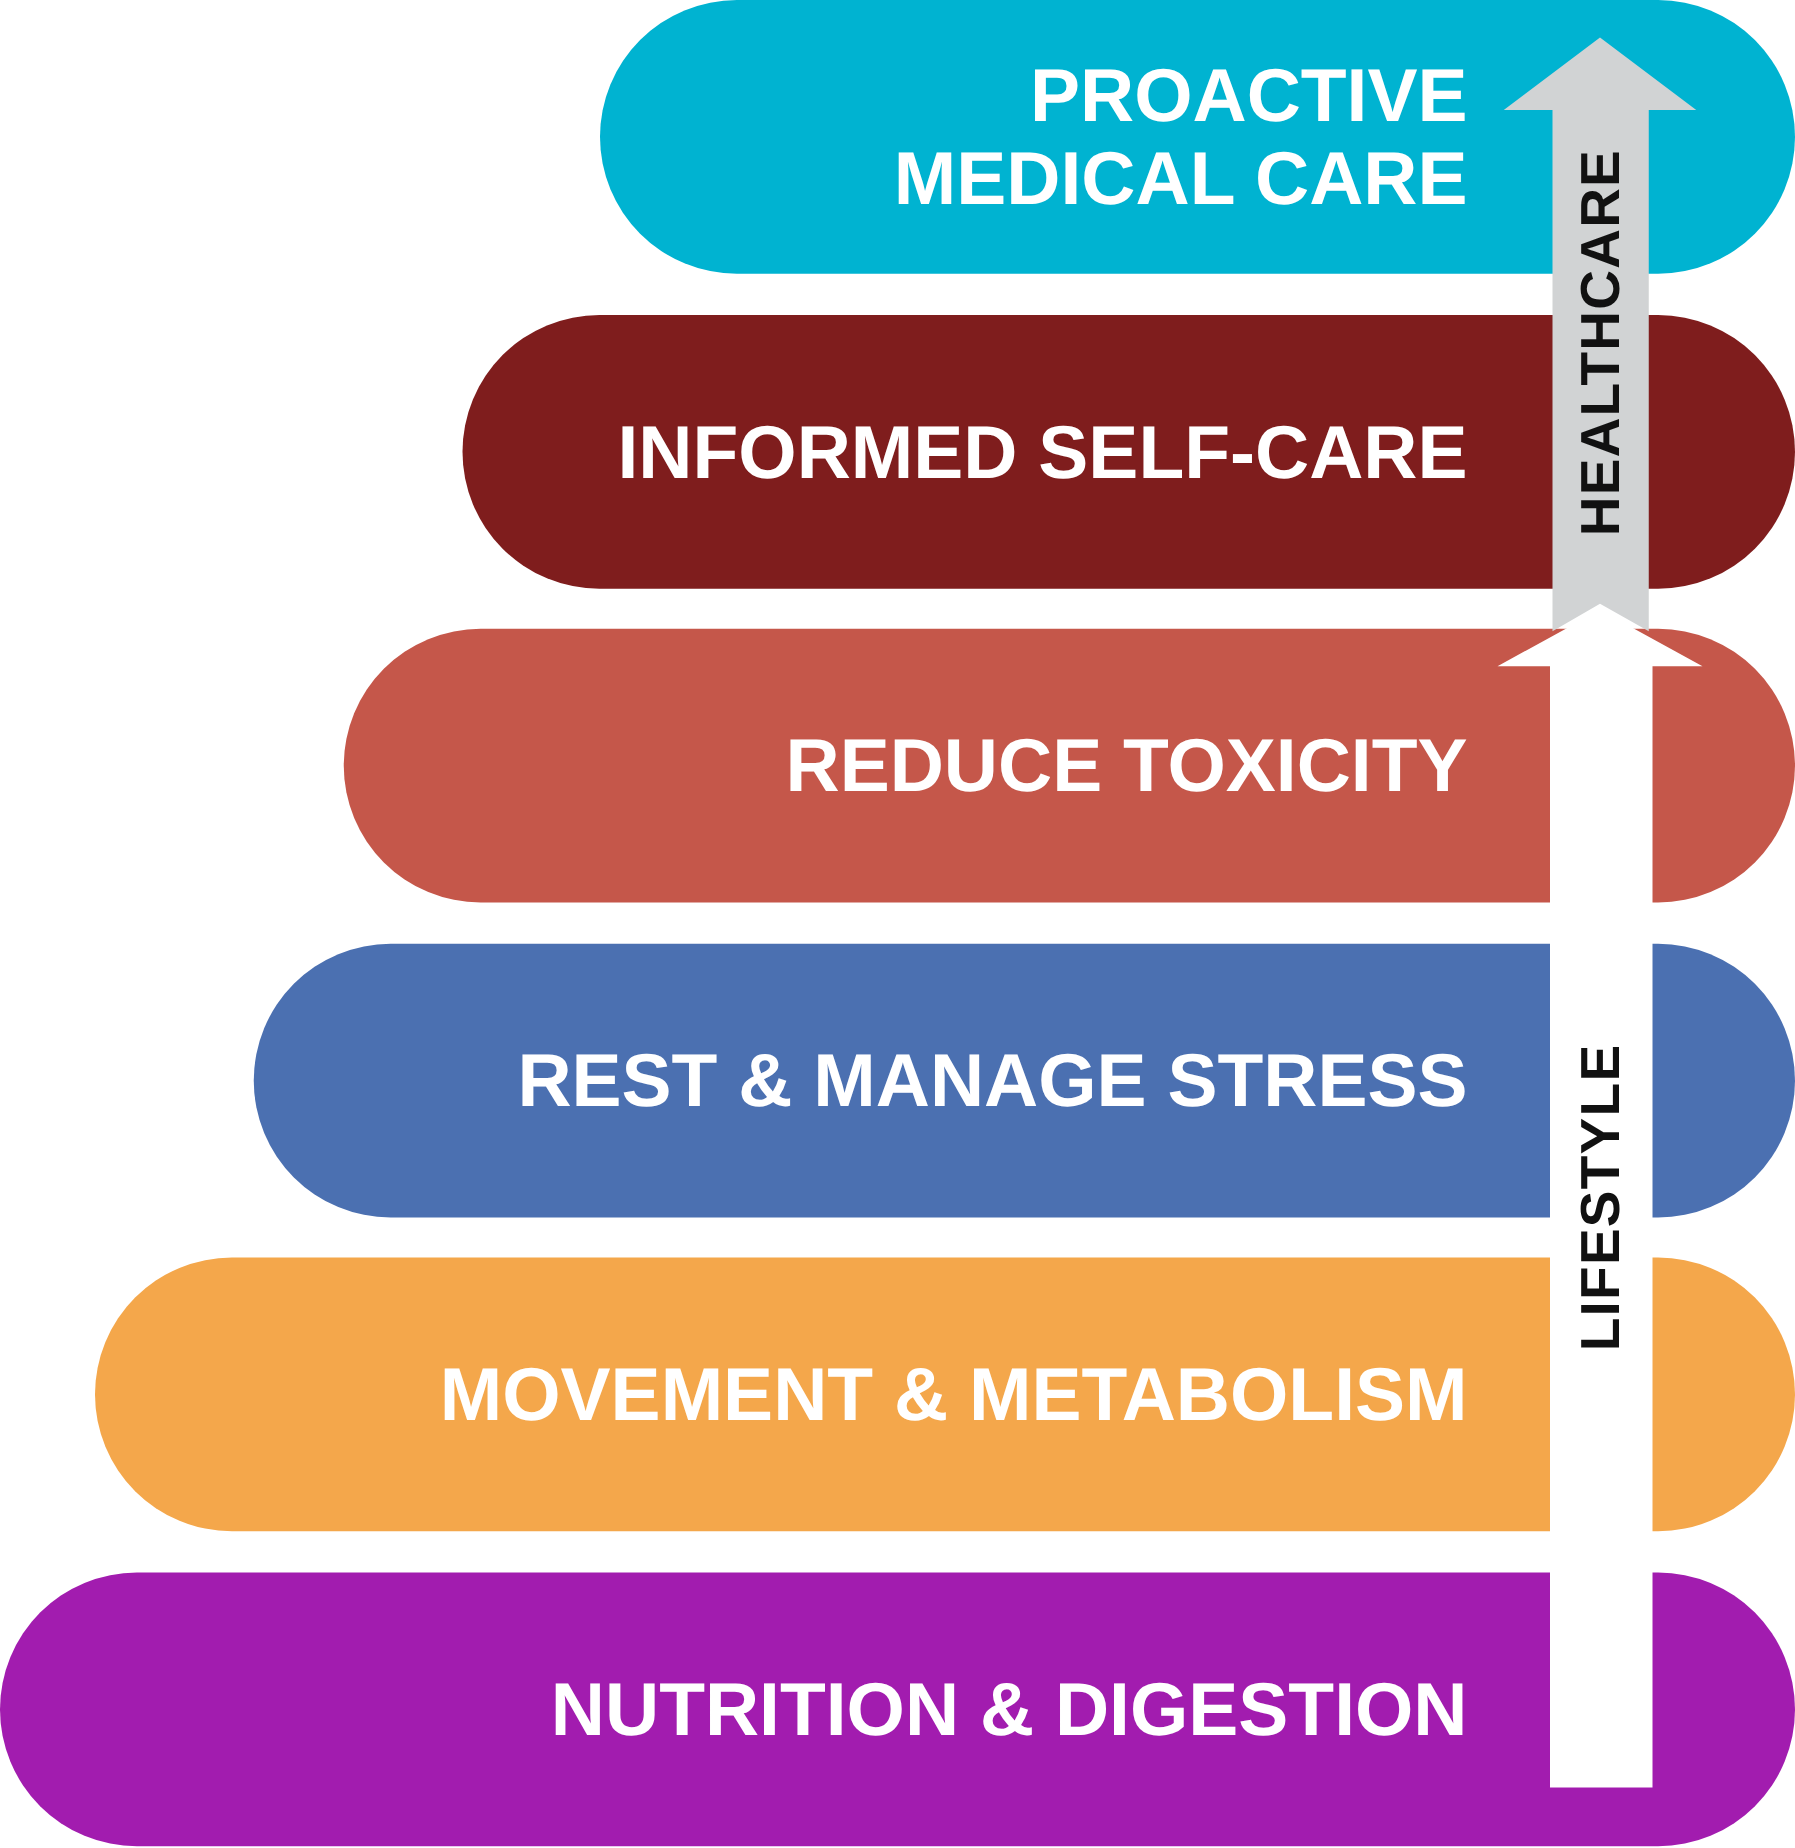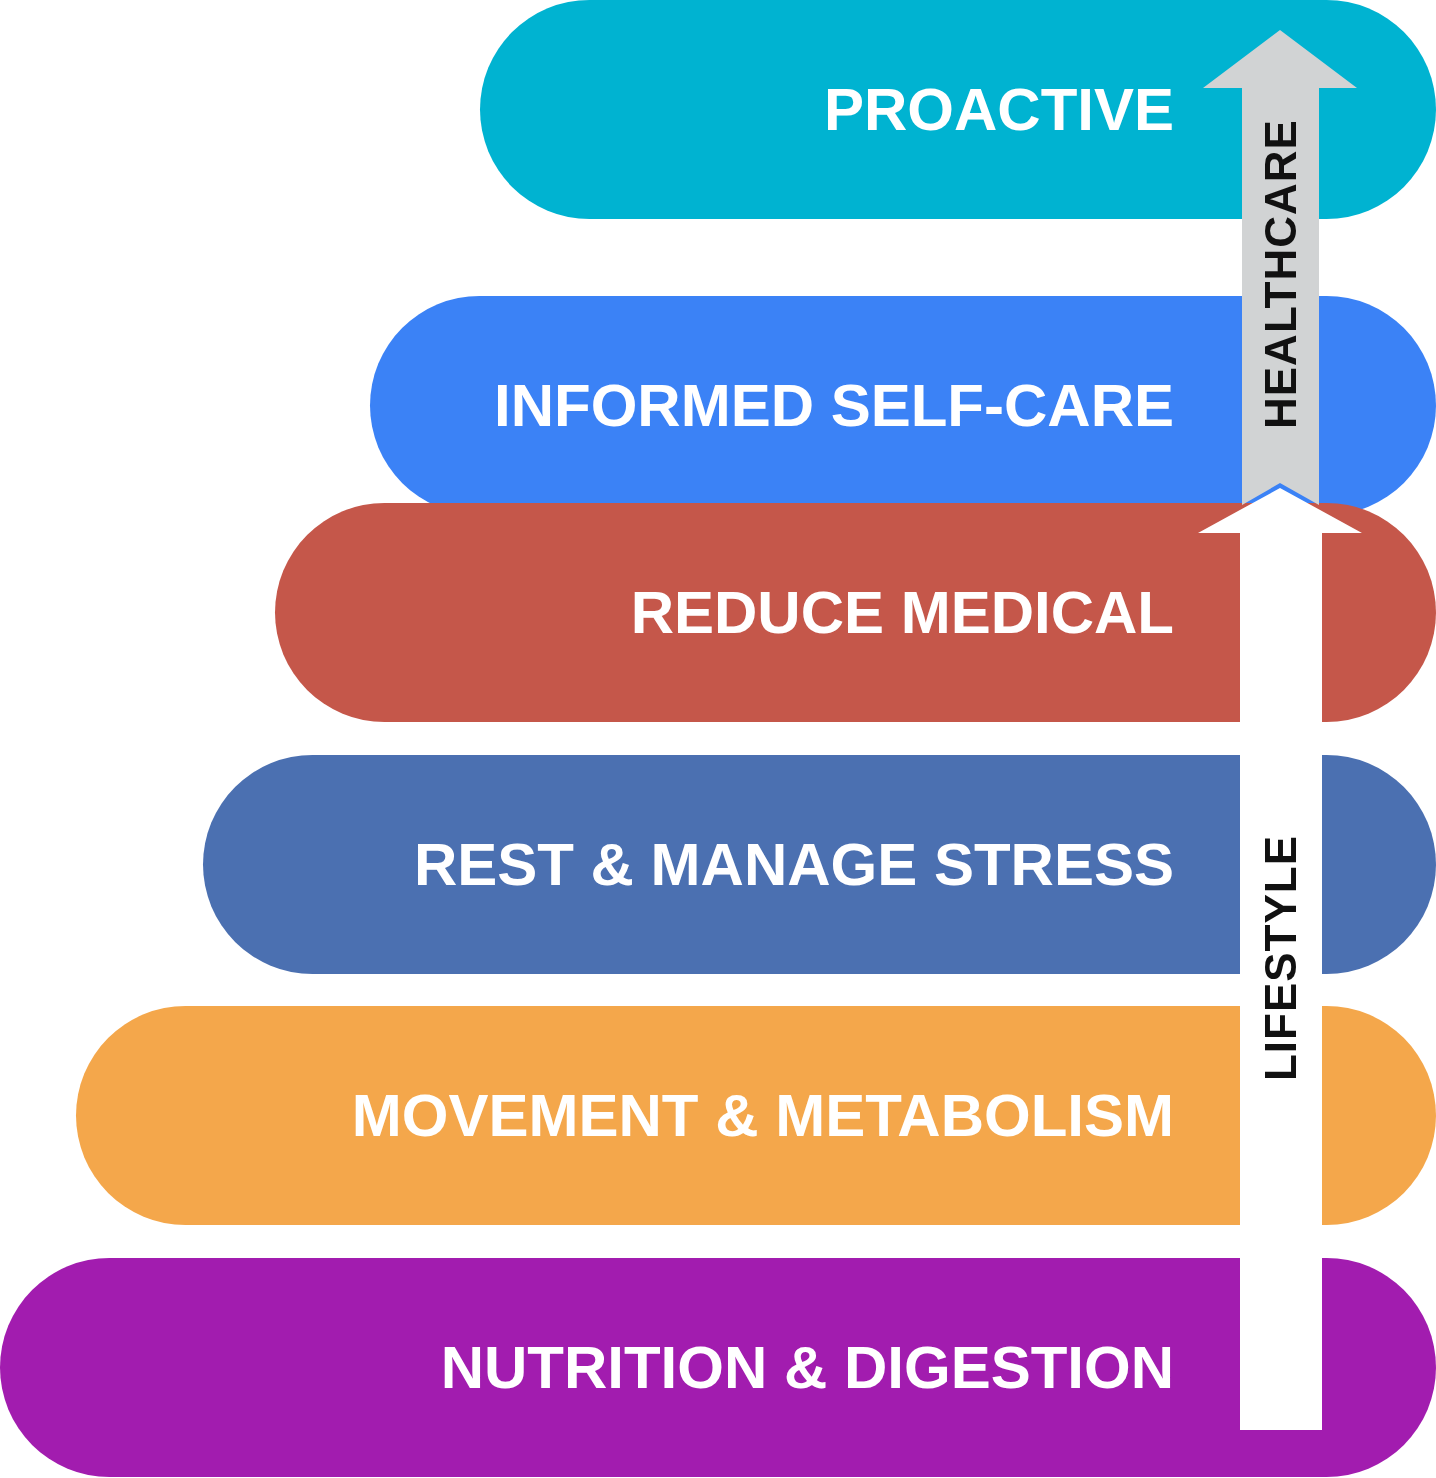--- a/index.html
+++ b/index.html
@@ -17,30 +17,31 @@
               letter-spacing: 1px; transform-origin: center center;
               transform: rotate(-90deg); white-space: nowrap; text-align: center; }
   </style>
 </head>
 <body>
 
 <div>
   <div class="bar" style="left:480px;top:0px;background:#00B3D1;border-top-left-radius:110px;">
     <div class="bar-label">
       <span>PROACTIVE</span>
+      <span>MEDICAL CARE</span>
     </div>
   </div>
-  <div class="bar" style="left:370px;top:252px;background:#3b82f6;margin-top:44px;">
+  <div class="bar" style="left:370px;top:252px;background:#7f1d1d;">
     <div class="bar-label">
       <span>INFORMED SELF-CARE</span>
     </div>
   </div>
   <div class="bar" style="left:275px;top:503px;background:#C5574A;">
     <div class="bar-label">
-      <span>REDUCE MEDICAL</span>
+      <span>REDUCE TOXICITY</span>
     </div>
   </div>
   <div class="bar" style="left:203px;top:755px;background:#4B70B1;">
     <div class="bar-label">
       <span>REST &amp; MANAGE STRESS</span>
     </div>
   </div>
   <div class="bar" style="left:76px;top:1006px;background:#F4A74B;">
     <div class="bar-label">
       <span>MOVEMENT &amp; METABOLISM</span>

